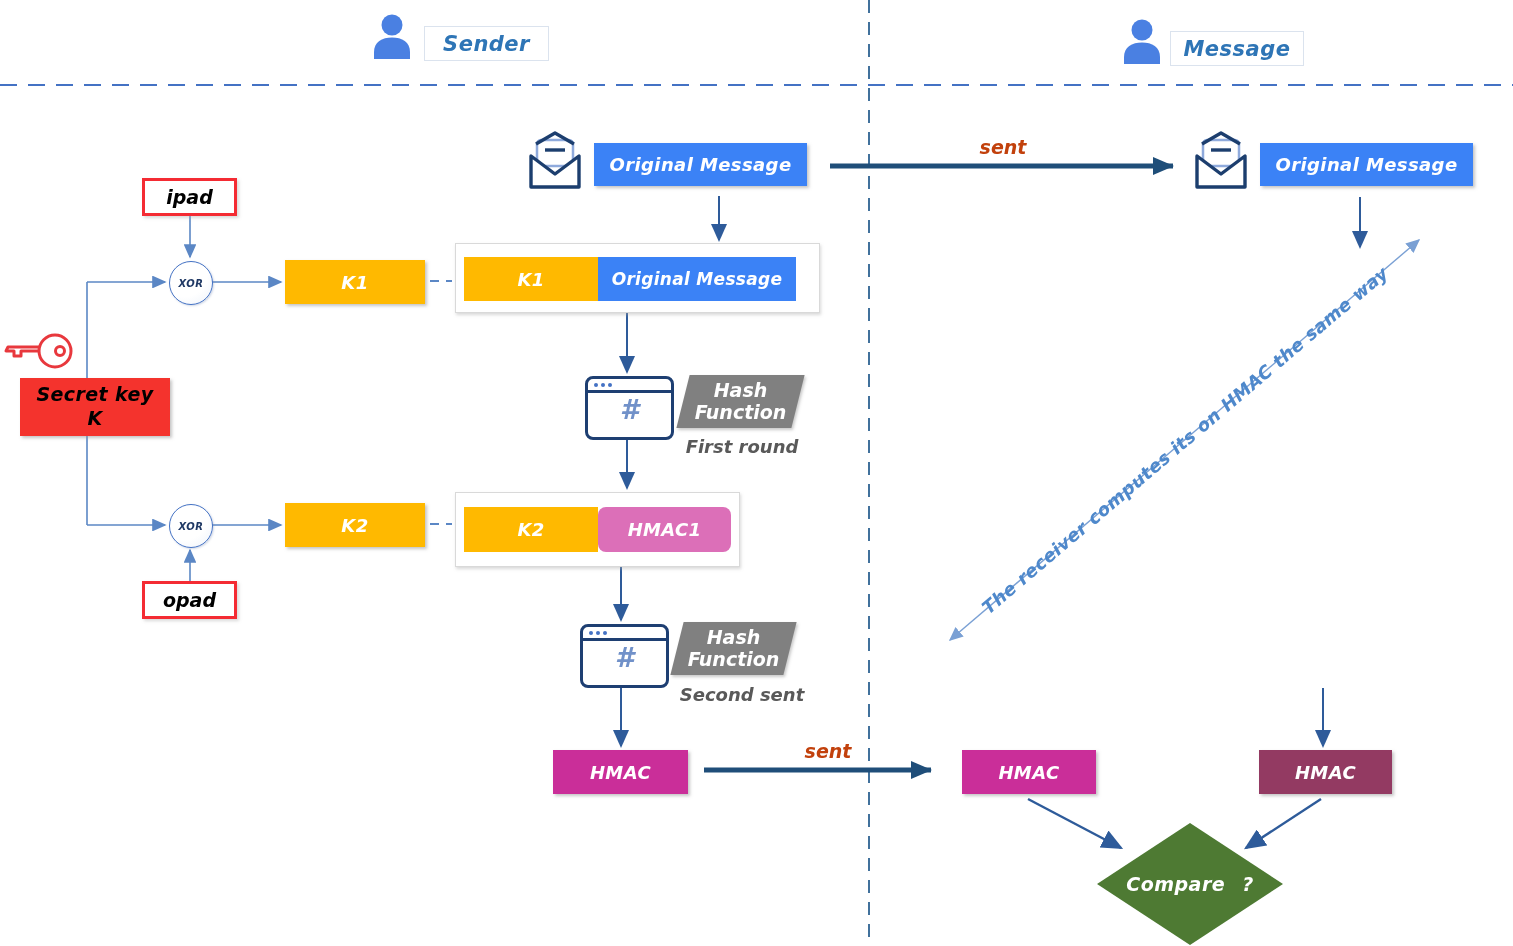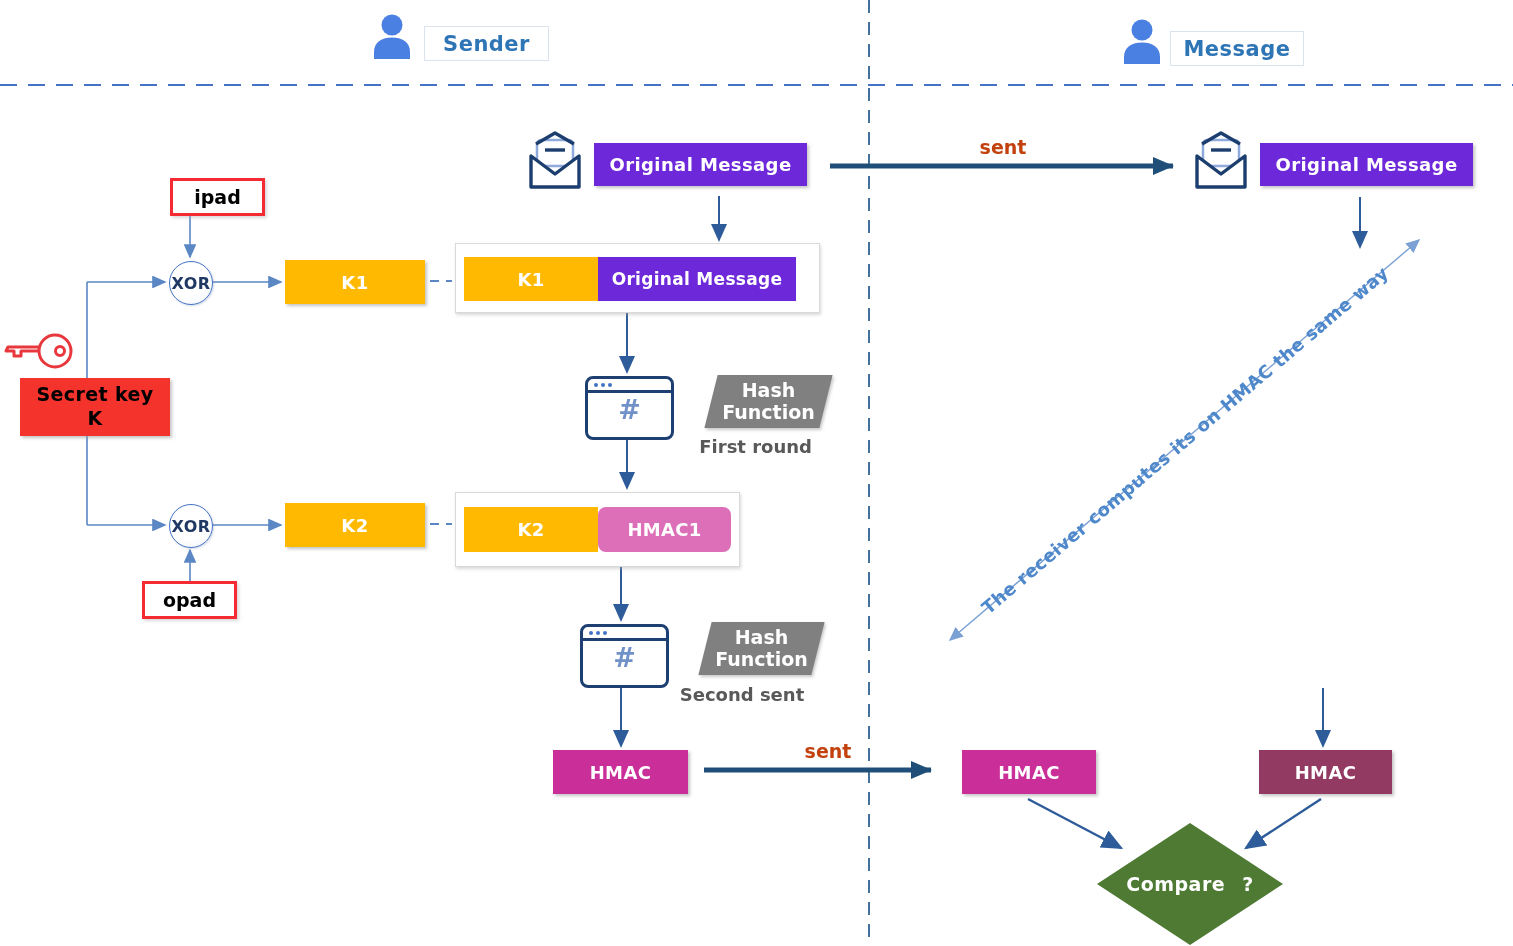--- a/index.html
+++ b/index.html
@@ -1,60 +1,61 @@
 <!DOCTYPE html>
 <html><head>
 <meta charset="utf-8">
 <style>
   html,body{margin:0;padding:0;background:#fff;}
   #canvas{
     position:relative;width:1513px;height:946px;background:#fff;overflow:hidden;
     font-family:"DejaVu Sans","Liberation Sans",sans-serif;
+    font-style:italic;
   }
   .abs{position:absolute;}
   #wires{position:absolute;left:0;top:0;z-index:1;}
   .node{position:absolute;z-index:2;box-sizing:border-box;}
 
   .actor-box{
     background:#fff;border:1px solid #dbe3ee;display:flex;align-items:center;justify-content:center;
     color:#2E75B6;font-weight:bold;font-size:21px;letter-spacing:.5px;
   }
   .solid{
     display:flex;align-items:center;justify-content:center;color:#fff;font-weight:bold;
     font-size:18px;letter-spacing:.4px;box-shadow:2px 2px 3px rgba(150,150,150,.55);
   }
-  .blue{background:#6d28d9;}
+  .blue{background:#3b82f6;}
   .orange{background:#FFB900;}
   .pink{background:#DC6FB8;border-radius:8px;}
   .magenta{background:#CA2E99;}
   .maroon{background:#933A62;}
   .redfill{background:#F4332D;color:#000;flex-direction:column;line-height:1.25;font-size:19px;}
   .redbox{
     background:#fff;border:3px solid #F42B33;display:flex;align-items:center;justify-content:center;
     color:#000;font-weight:bold;font-size:19px;box-shadow:2px 2px 3px rgba(170,170,170,.45);
   }
   .obox{
     background:#fff;border:1px solid #d9d9d9;box-shadow:1px 2px 3px rgba(170,170,170,.45);
   }
   .seg{position:absolute;display:flex;}
   .seg>div{display:flex;align-items:center;justify-content:center;color:#fff;font-weight:bold;font-size:18px;letter-spacing:.3px;}
   .xor{
     position:absolute;z-index:2;width:42px;height:42px;border-radius:50%;
     border:1.5px solid #4472C4;background:radial-gradient(circle at 35% 30%,#ffffff 55%,#edf2fa);
     display:flex;align-items:center;justify-content:center;
-    color:#1F3864;font-weight:bold;font-size:16px;letter-spacing:.5px;
+    color:#1F3864;font-weight:bold;font-size:10px;letter-spacing:.5px;
     box-shadow:1px 1px 2px rgba(120,140,180,.35);
   }
   .hash-window{
     position:absolute;z-index:2;background:#fff;border:3px solid #1E3F72;border-radius:8px;
   }
   .hash-window .bar{height:11px;border-bottom:3px solid #1E3F72;display:flex;align-items:center;gap:3px;padding-left:6px;}
   .hash-window .dot{width:4px;height:4px;border-radius:50%;background:#4472C4;}
   .hash-window .glyph{color:#7191C9;font-weight:bold;font-size:27px;text-align:center;margin-top:1px;}
-  .pgram{position:absolute;z-index:2;margin-left:28px;}
+  .pgram{position:absolute;z-index:2;}
   .pgram .bg{position:absolute;left:0;top:0;width:100%;height:100%;background:#808080;transform:skewX(-14deg);box-shadow:2px 2px 3px rgba(150,150,150,.5);}
   .pgram .txt{position:relative;z-index:1;width:100%;height:100%;display:flex;flex-direction:column;align-items:center;justify-content:center;color:#fff;font-weight:bold;font-size:19px;line-height:1.15;}
   .round-label{position:absolute;z-index:2;color:#595959;font-weight:bold;font-size:18px;text-align:center;}
   .sent-label{position:absolute;z-index:3;color:#c2410c;font-weight:bold;font-size:19px;text-align:center;}
   .diamond{
     position:absolute;z-index:2;background:#4E7A33;
     clip-path:polygon(50% 0,100% 50%,50% 100%,0 50%);
     display:flex;align-items:center;justify-content:center;
     color:#fff;font-weight:bold;font-size:19px;word-spacing:10px;letter-spacing:.5px;
   }
@@ -143,21 +144,21 @@
       <path d="M6,25 L30,43 L54,25 L54,56 L6,56 Z" fill="#fff" stroke="#1C3E6E" stroke-width="3.4" stroke-linejoin="round"></path>
       <polyline points="11,13 30,2 49,13" fill="none" stroke="#1C3E6E" stroke-width="3.4" stroke-linejoin="round"></polyline>
     </svg>
   </div>
   <div class="solid blue node" style="left:594px;top:143px;width:213px;height:43px;">
       <span>Original Message</span>
     </div>
 
   <div class="sent-label" style="left:953px;top:136px;width:100px;"><span>sent</span></div>
 
-  <div class="redbox node" style="left:142px;top:178px;width:95px;height:38px;margin-left:28px;">
+  <div class="redbox node" style="left:142px;top:178px;width:95px;height:38px;">
       <span>ipad</span>
     </div>
   <div class="xor" style="left:169px;top:261px;">
       <span>XOR</span>
     </div>
 
   <div class="abs" style="left:2px;top:327px;z-index:2;">
     <svg width="74" height="48" viewBox="0 0 74 48">
       <circle cx="53" cy="24" r="16" fill="none" stroke="#E8383D" stroke-width="3"></circle>
       <circle cx="58" cy="24" r="4.5" fill="none" stroke="#E8383D" stroke-width="3"></circle>
@@ -191,21 +192,21 @@
       </div>
     <div class="glyph">#</div>
   </div>
   <div class="pgram" style="left:683px;top:375px;width:115px;height:53px;">
     <div class="bg"></div>
     <div class="txt">
       <span>Hash</span>
       <span>Function</span>
     </div>
   </div>
-  <div class="round-label" style="left:672px;top:436px;width:140px;text-align:right;">First round</div>
+  <div class="round-label" style="left:672px;top:436px;width:140px;">First round</div>
 
   <div class="xor" style="left:169px;top:504px;">
       <span>XOR</span>
     </div>
   <div class="redbox node" style="left:142px;top:581px;width:95px;height:38px;">
       <span>opad</span>
     </div>
   <div class="solid orange node" style="left:285px;top:503px;width:140px;height:44px;">
       <span>K2</span>
     </div>

